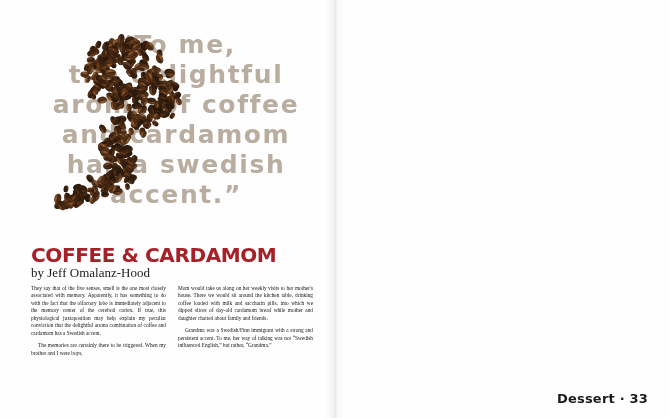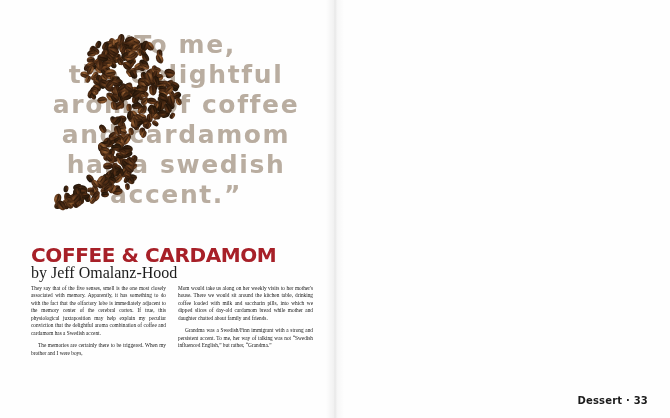--- a/index.html
+++ b/index.html
@@ -88,21 +88,21 @@
     letter-spacing: -0.4px;
     line-height: 21px;
     color: #a72028;
   }
   #byline {
     position: absolute;
     left: 31px;
     top: 266px;
     margin: 0;
     font-family: "Liberation Serif", serif;
-    font-size: 16px;
+    font-size: 13px;
     line-height: 14px;
     color: #1c1c1c;
   }
   #article-cols {
     position: absolute;
     left: 31px;
     top: 285px;
     width: 283px;
     display: flex;
     gap: 12px;
@@ -119,21 +119,21 @@
   }
   .art-col p.indent { text-indent: 7px; }
 
   
   #footer {
     position: absolute;
     right: 22px;
     bottom: 12px;
     font-family: "DejaVu Sans", sans-serif;
     font-weight: 700;
-    font-size: 10px;
+    font-size: 13px;
     color: #1c1c1c;
     letter-spacing: 0.2px;
   }
 </style>
 </head>
 <body>
 
 <div id="spread">
 
   <div class="page" id="page-left">

